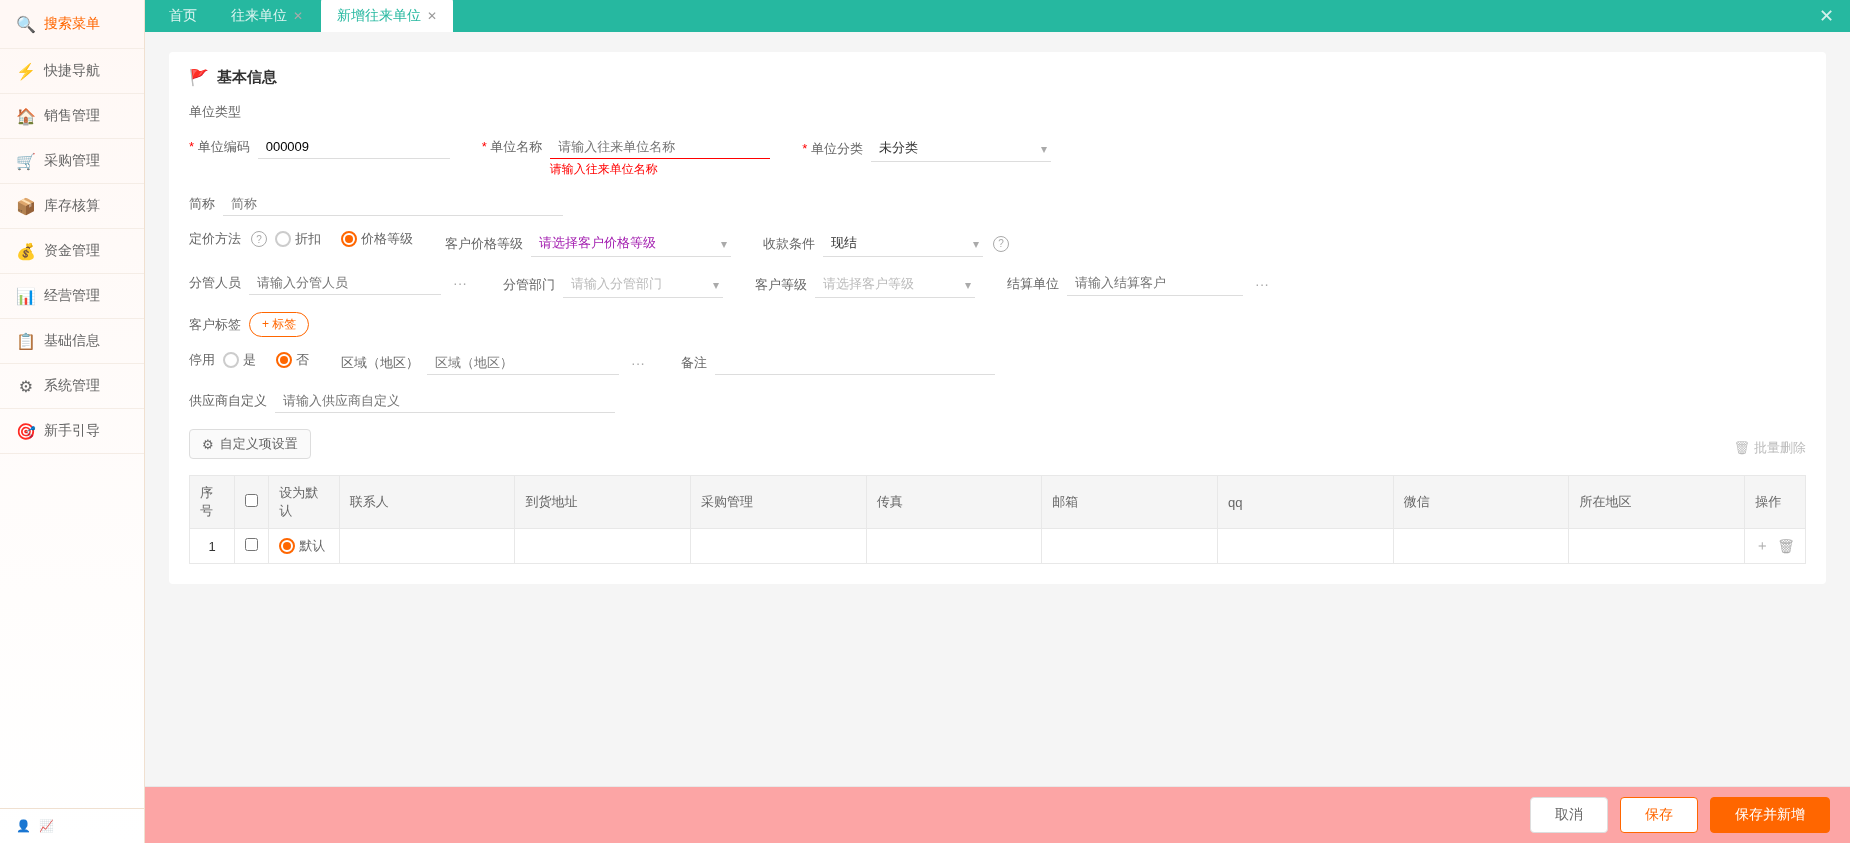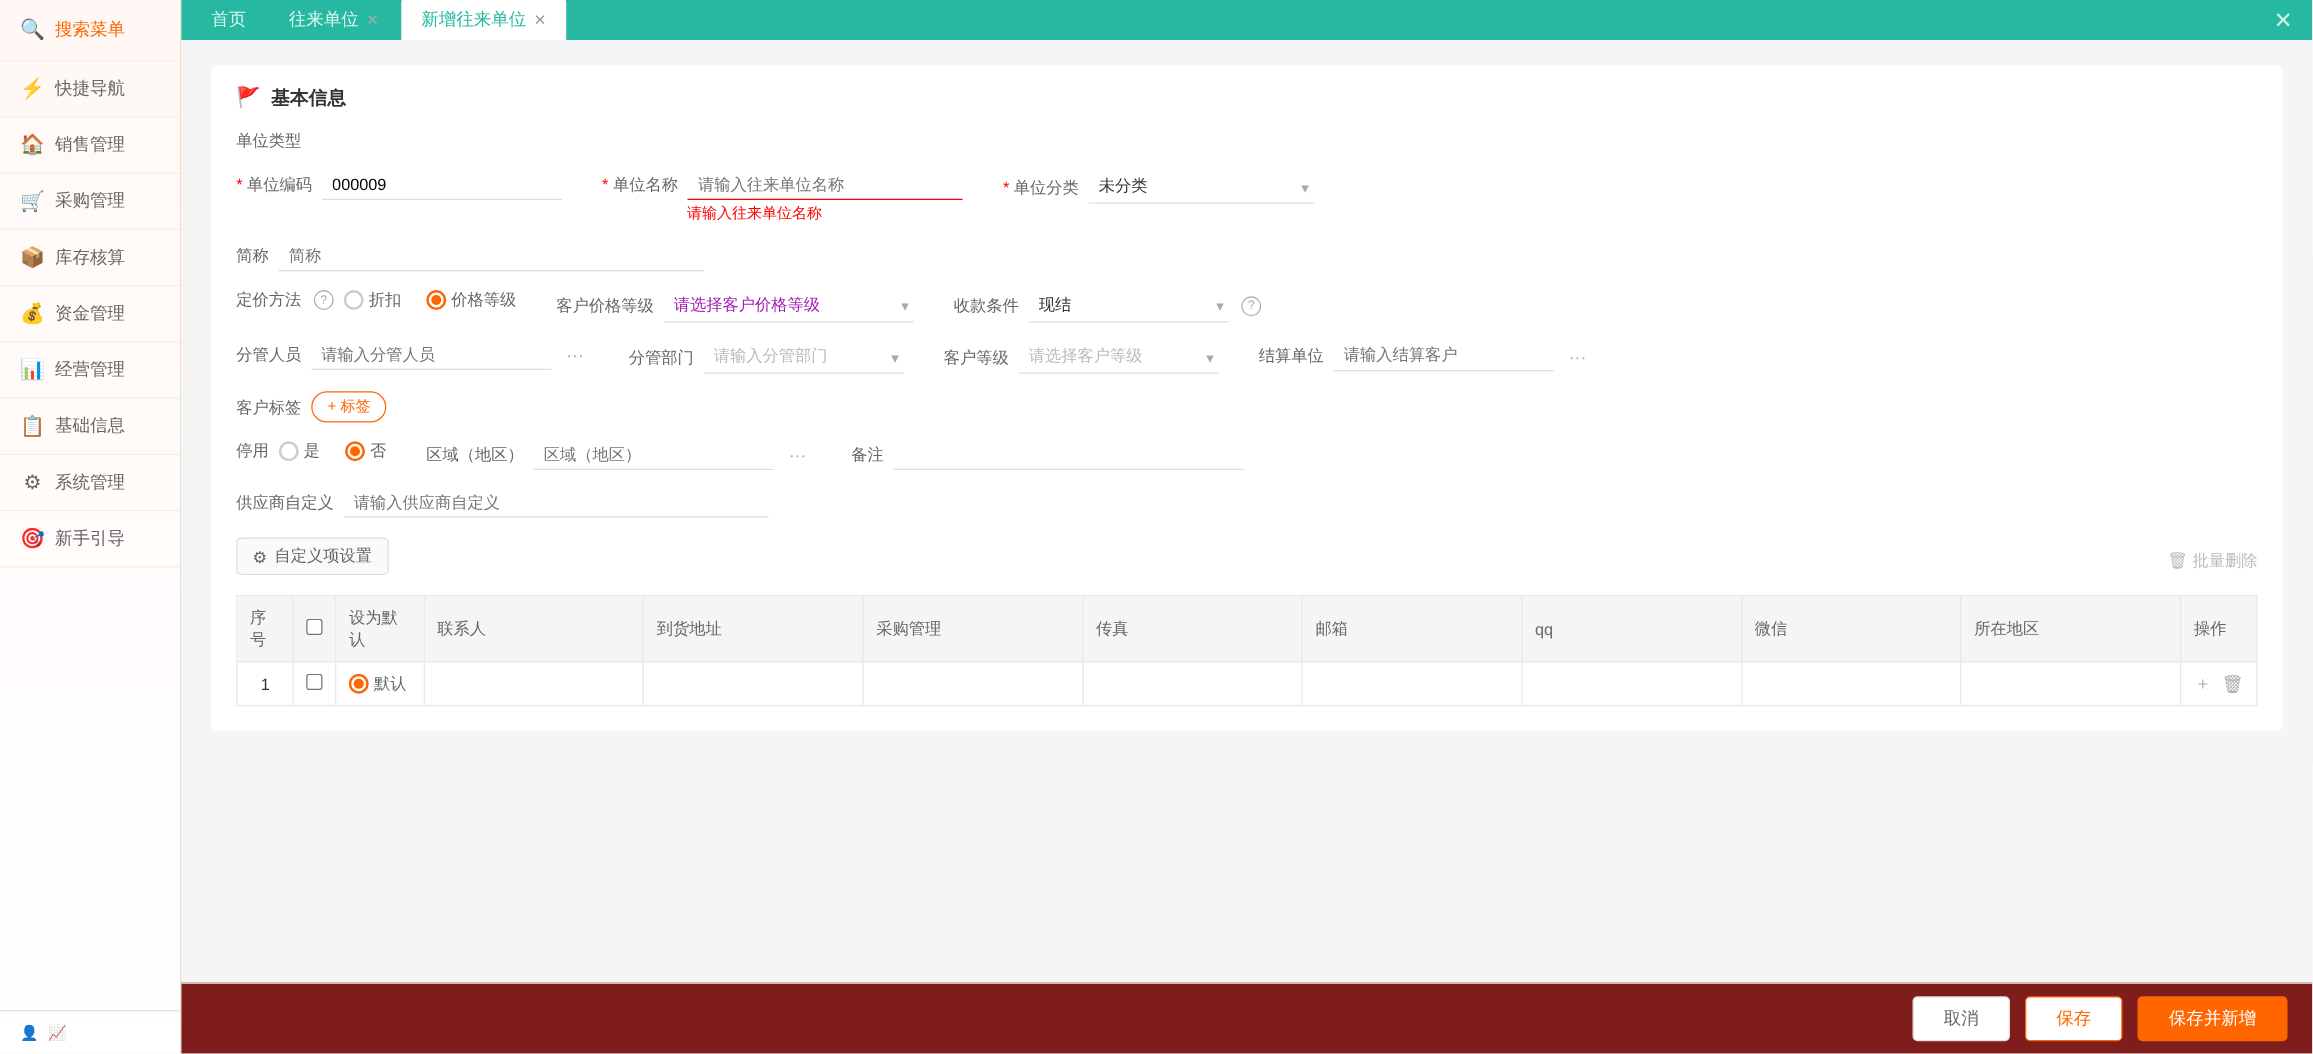--- a/index.html
+++ b/index.html
@@ -172,21 +172,21 @@
     table { width: 100%; border-collapse: collapse; font-size: 13px; }
     table th { background: #f5f5f5; color: #666; padding: 8px 10px; text-align: left; border: 1px solid #e8e8e8; font-weight: normal; }
     table td { padding: 8px 10px; border: 1px solid #e8e8e8; color: #333; vertical-align: middle; }
     table td:first-child { text-align: center; }
     table td:nth-child(2) { text-align: center; }
     .row-actions { display: flex; gap: 8px; align-items: center; color: #aaa; }
     .row-actions span { cursor: pointer; font-size: 14px; }
 
     
     .footer {
-      background: #7f1d1d;
+      background: #fca5a5;
       border-top: 1px solid #e8e8e8;
       padding: 10px 20px;
       display: flex;
       justify-content: flex-end;
       gap: 12px;
       flex-shrink: 0;
     }
     .btn { padding: 8px 24px; border-radius: 4px; cursor: pointer; font-size: 14px; border: 1px solid #ddd; }
     .btn-cancel { background: #fff; color: #666; }
     .btn-save { background: #fff; color: #f60; border-color: #f60; }

